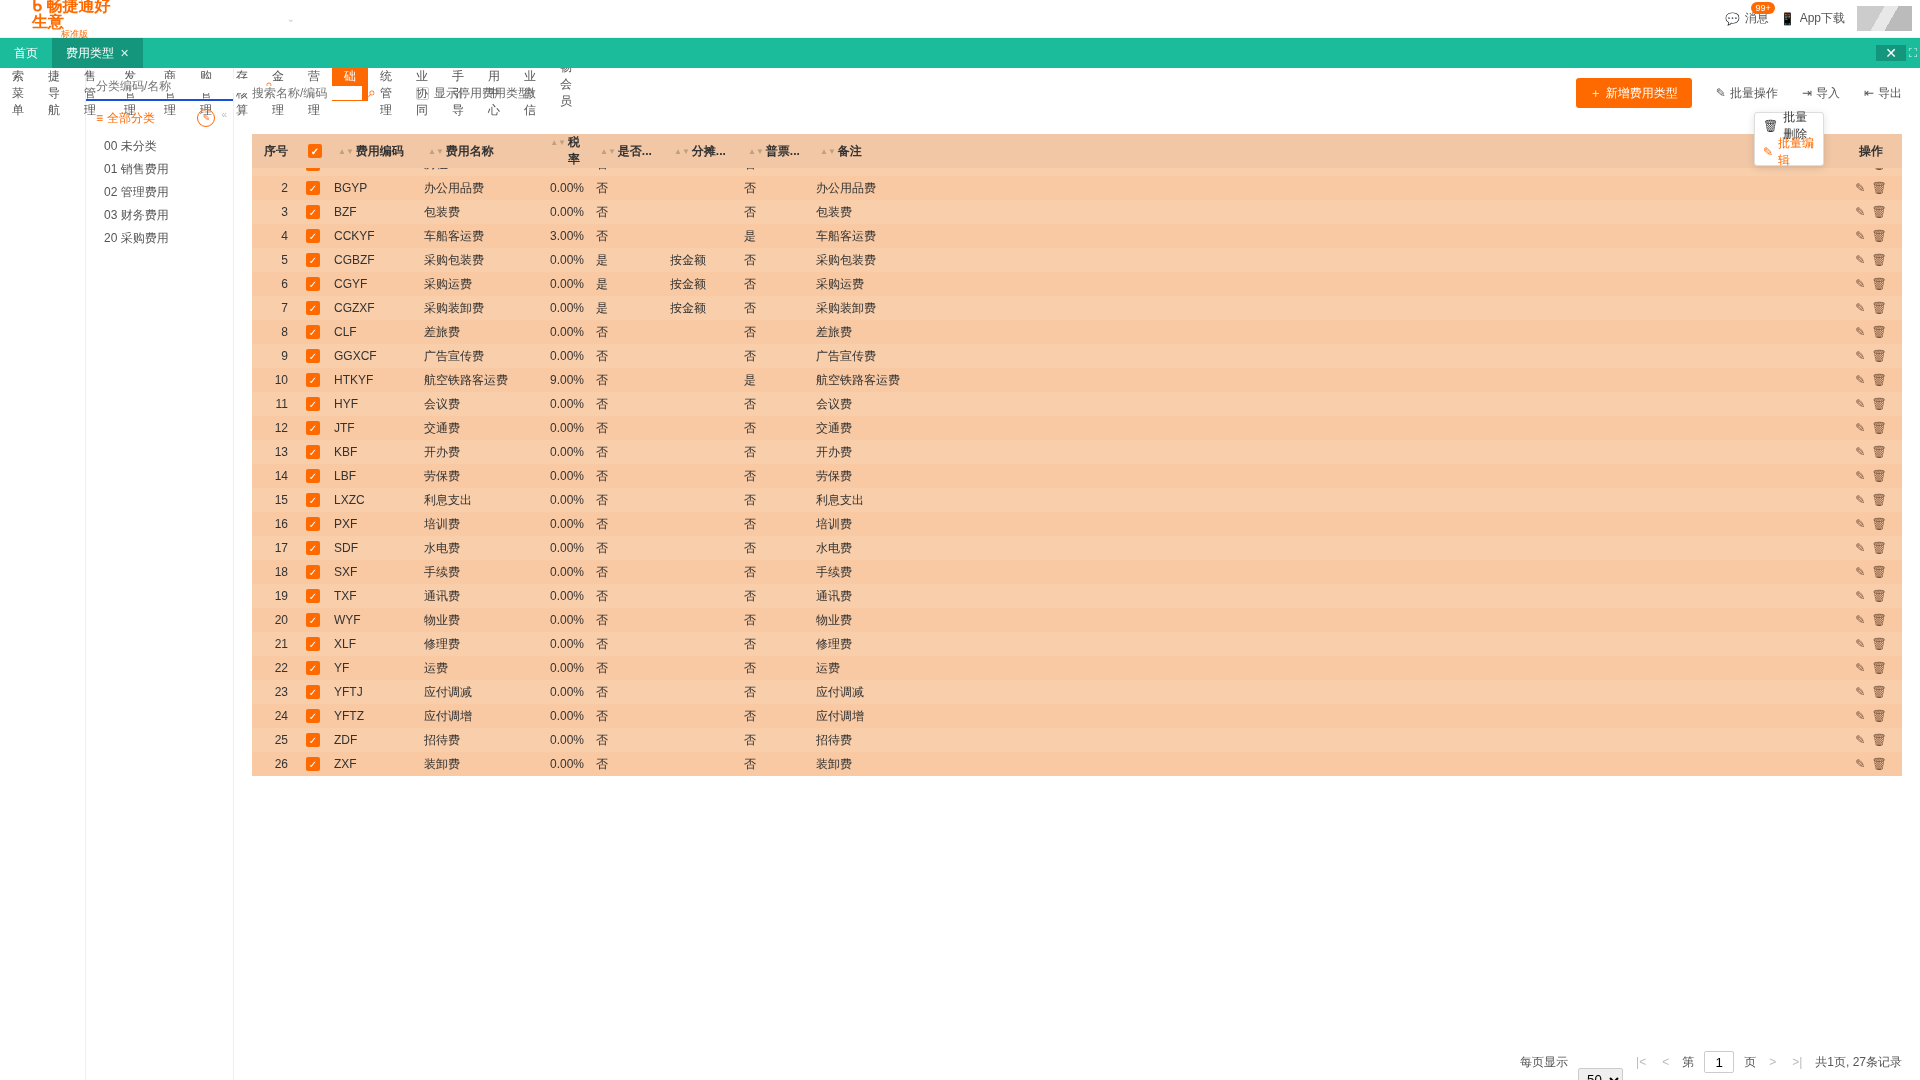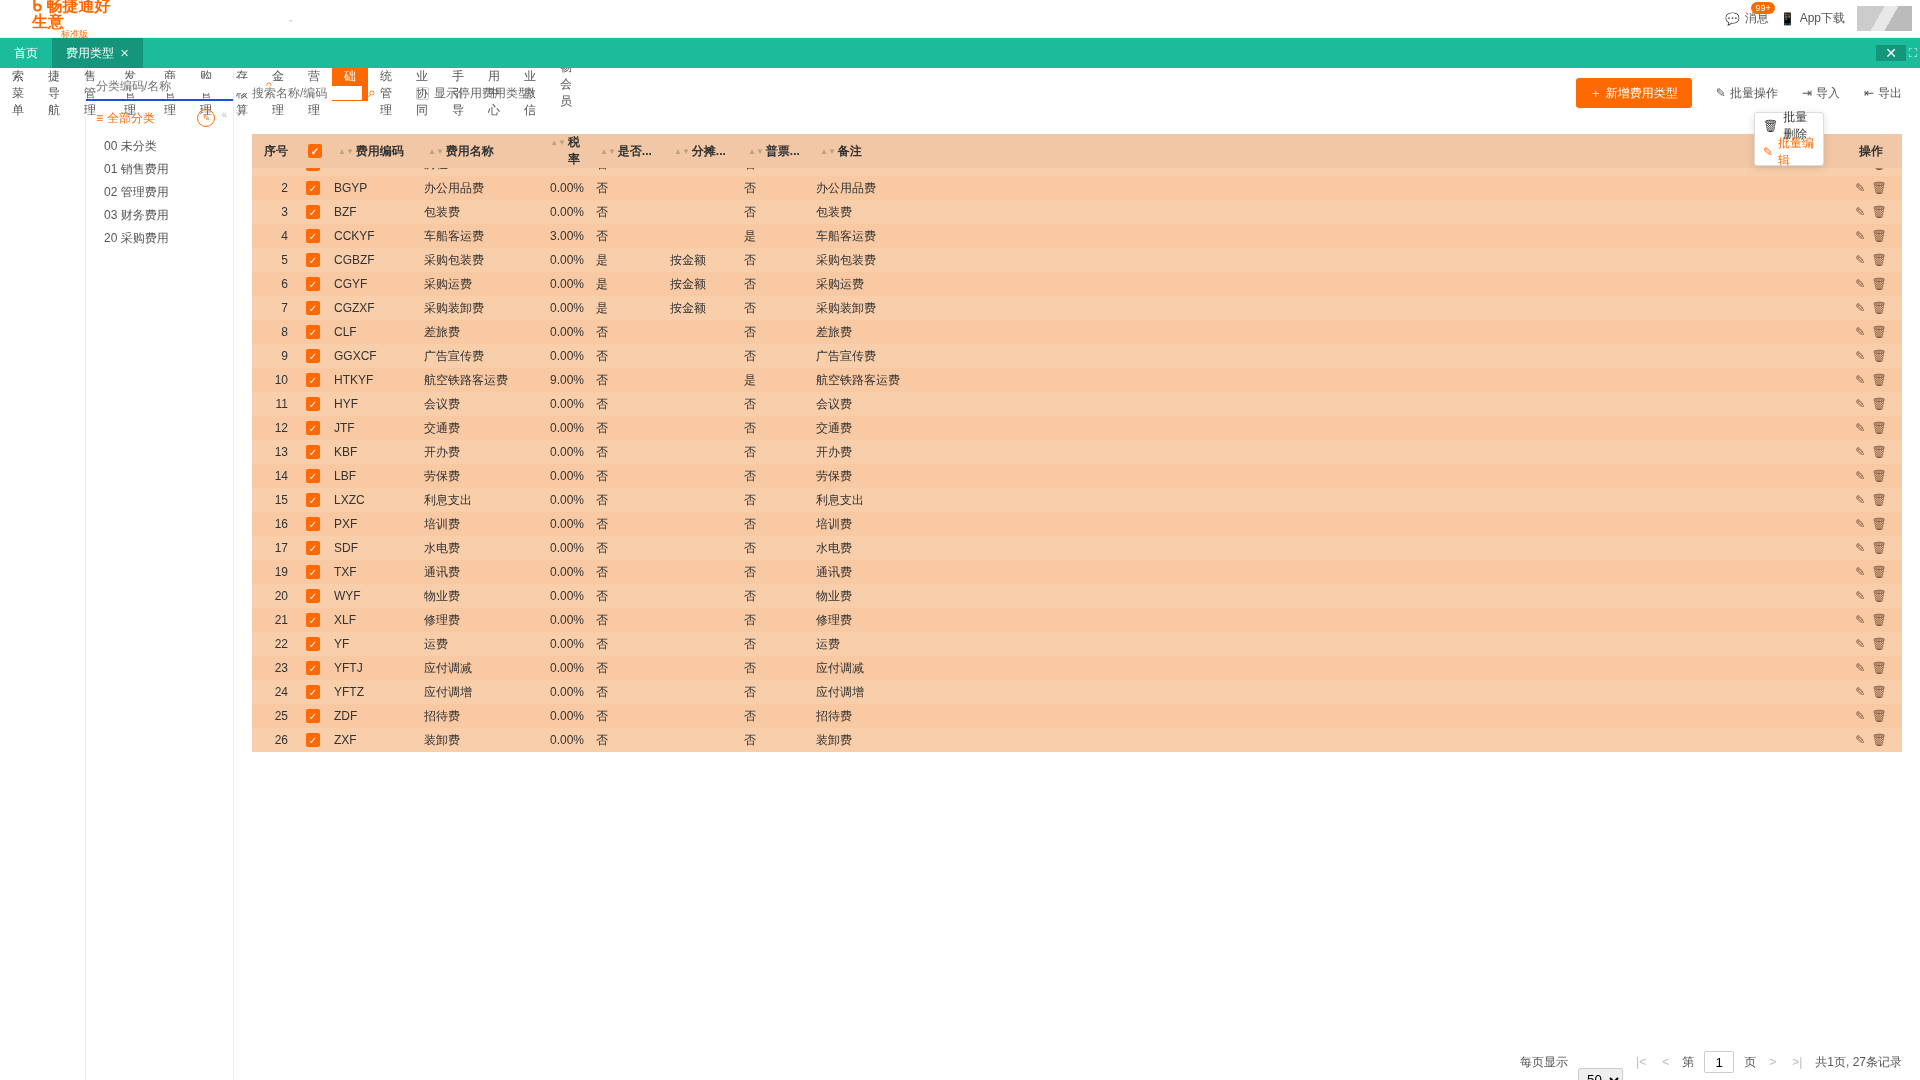--- a/index.html
+++ b/index.html
@@ -529,20 +529,35 @@
                 <td>否</td>
                 <td></td>
                 <td>否</td>
                 <td>水电费</td>
                 <td class="col-ops"><span class="row-ops">
                     <span>✎</span>
                     <span>🗑</span>
                   </span></td>
               </tr>
               <tr>
+                <td class="col-seq">18</td>
+                <td class="col-chk"><span class="chk-on">✓</span></td>
+                <td>SXF</td>
+                <td>手续费</td>
+                <td class="col-rate">0.00%</td>
+                <td>否</td>
+                <td></td>
+                <td>否</td>
+                <td>手续费</td>
+                <td class="col-ops"><span class="row-ops">
+                    <span>✎</span>
+                    <span>🗑</span>
+                  </span></td>
+              </tr>
+              <tr>
                 <td class="col-seq">19</td>
                 <td class="col-chk"><span class="chk-on">✓</span></td>
                 <td>TXF</td>
                 <td>通讯费</td>
                 <td class="col-rate">0.00%</td>
                 <td>否</td>
                 <td></td>
                 <td>否</td>
                 <td>通讯费</td>
                 <td class="col-ops"><span class="row-ops">

